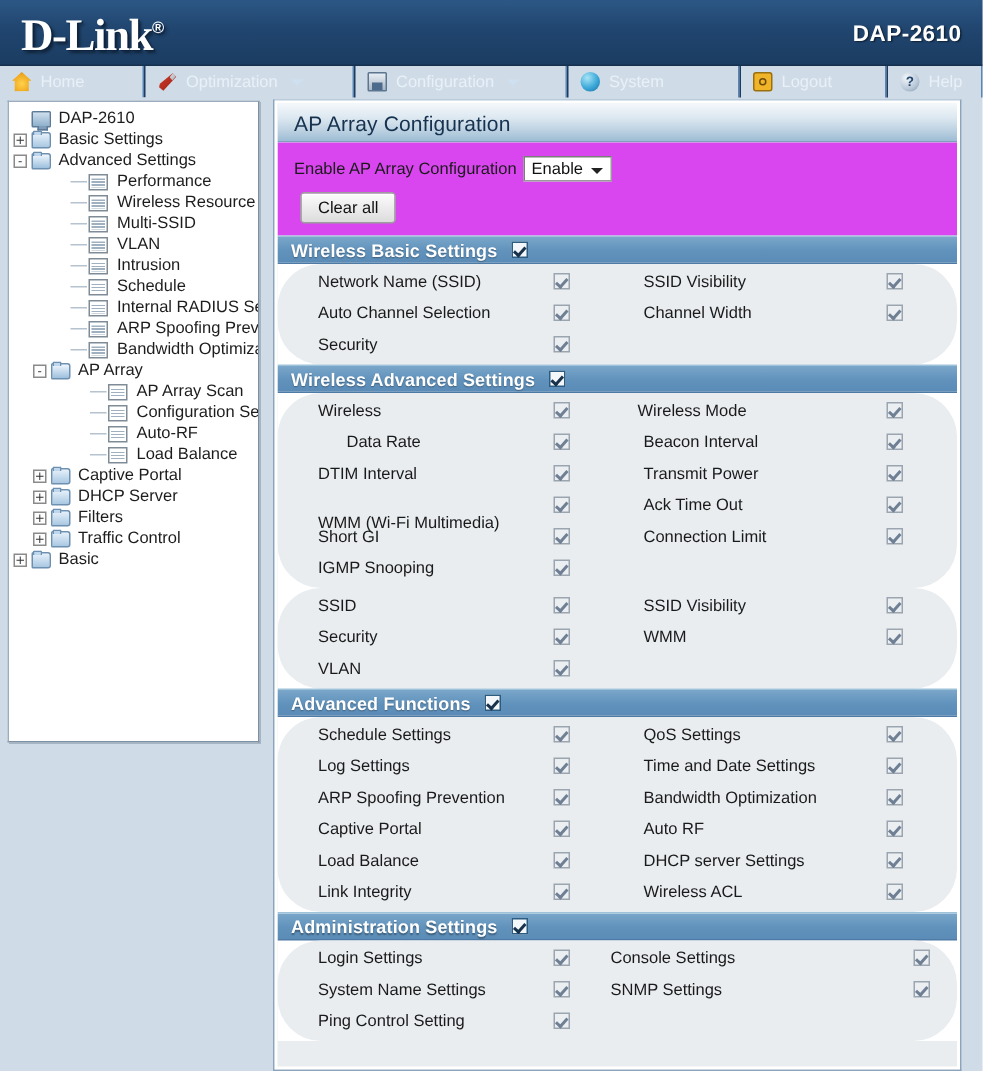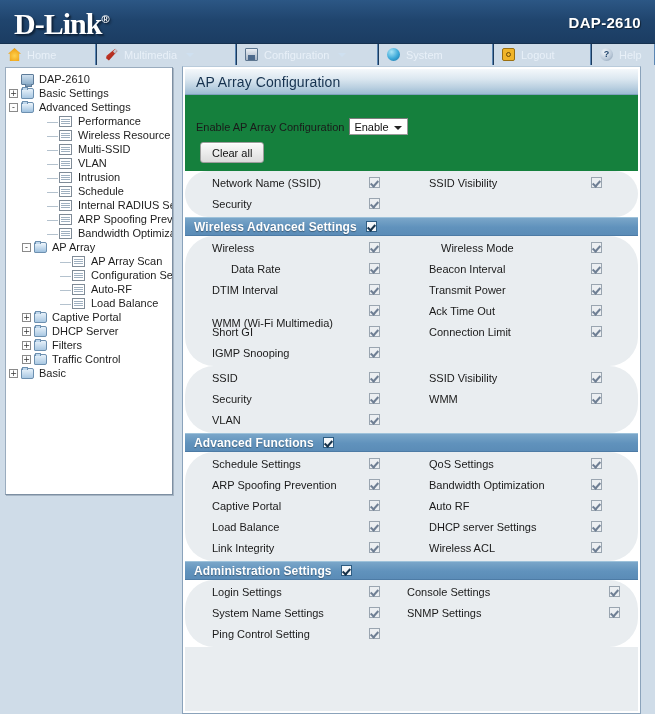--- a/index.html
+++ b/index.html
@@ -140,21 +140,21 @@
     box-sizing:border-box;
   }
   .page-title span{
     font-size:14px;color:#16324f;letter-spacing:.1px;
   }
   .panel-body{
     position:relative;background:#ffffff;
     padding:0;
   }
   .topctl{
-    padding:23px 0 0 11px;background:#15803d;
+    padding:9px 0 0 11px;background:#d946ef;
   }
   .topctl-row{display:flex;align-items:center;font-size:11px;color:#1a1a1a;}
   .sel{
     margin-left:5px;
     height:17px;min-width:58px;
     background:#ffffff;
     border:1px solid #9a9a9a;
     border-top-color:#7c7c7c;border-left-color:#7c7c7c;
     font-size:11px;color:#111;
     display:flex;align-items:center;
@@ -235,21 +235,21 @@
   <div class="model">DAP-2610</div>
 </div>
 
 <div class="navbar" id="navbar">
     <div class="navitem" style="width: 96px;">
       <span class="nicon ic-home"></span>
       <span class="nlabel">Home</span>
     </div>
     <div class="navitem" style="width: 140px;">
       <span class="nicon ic-wrench"></span>
-      <span class="nlabel">Multimedia</span>
+      <span class="nlabel">Optimization</span>
       <span class="caret"></span>
     </div>
     <div class="navitem" style="width: 142px;">
       <span class="nicon ic-disk"></span>
       <span class="nlabel">Configuration</span>
       <span class="caret"></span>
     </div>
     <div class="navitem" style="width: 115px;">
       <span class="nicon ic-globe"></span>
       <span class="nlabel">System</span>
@@ -404,41 +404,51 @@
       <div class="topctl-row">
         <span>Enable AP Array Configuration</span>
         <div class="sel">
           <span class="sval">Enable</span>
           <span class="scaret"></span>
         </div>
       </div>
       <div class="btn">Clear all</div>
     </div>
     <div id="sections">
+          <div class="sec-head">
+            <span>Wireless Basic Settings</span>
+            <span class="hcb"></span>
+          </div>
           <div class="sec-body">
             <div class="row" style="position: relative;">
               <span class="lab" style="position: absolute; left: 11px;">Network Name (SSID)</span>
               <span class="cb" style="position: absolute; left: 168px;"></span>
               <span class="lab" style="position: absolute; left: 228px;">SSID Visibility</span>
+              <span class="cb" style="position: absolute; left: 390px;"></span>
+            </div>
+            <div class="row" style="position: relative;">
+              <span class="lab" style="position: absolute; left: 11px;">Auto Channel Selection</span>
+              <span class="cb" style="position: absolute; left: 168px;"></span>
+              <span class="lab" style="position: absolute; left: 228px;">Channel Width</span>
               <span class="cb" style="position: absolute; left: 390px;"></span>
             </div>
             <div class="row" style="position: relative;">
               <span class="lab" style="position: absolute; left: 11px;">Security</span>
               <span class="cb" style="position: absolute; left: 168px;"></span>
             </div>
           </div>
           <div class="sec-head">
             <span>Wireless Advanced Settings</span>
             <span class="hcb"></span>
           </div>
           <div class="sec-body">
             <div class="row" style="position: relative;">
               <span class="lab" style="position: absolute; left: 11px;">Wireless</span>
               <span class="cb" style="position: absolute; left: 168px;"></span>
-              <span class="lab" style="position: absolute; left: 240px;">Wireless Mode</span>
+              <span class="lab" style="position: absolute; left: 224px;">Wireless Mode</span>
               <span class="cb" style="position: absolute; left: 390px;"></span>
             </div>
             <div class="row" style="position: relative;">
               <span class="lab" style="position: absolute; left: 11px; margin-left: 19px;">Data Rate</span>
               <span class="cb" style="position: absolute; left: 168px;"></span>
               <span class="lab" style="position: absolute; left: 228px;">Beacon Interval</span>
               <span class="cb" style="position: absolute; left: 390px;"></span>
             </div>
             <div class="row" style="position: relative;">
               <span class="lab" style="position: absolute; left: 11px;">DTIM Interval</span>
@@ -483,20 +493,26 @@
           </div>
           <div class="sec-head">
             <span>Advanced Functions</span>
             <span class="hcb"></span>
           </div>
           <div class="sec-body">
             <div class="row" style="position: relative;">
               <span class="lab" style="position: absolute; left: 11px;">Schedule Settings</span>
               <span class="cb" style="position: absolute; left: 168px;"></span>
               <span class="lab" style="position: absolute; left: 228px;">QoS Settings</span>
+              <span class="cb" style="position: absolute; left: 390px;"></span>
+            </div>
+            <div class="row" style="position: relative;">
+              <span class="lab" style="position: absolute; left: 11px;">Log Settings</span>
+              <span class="cb" style="position: absolute; left: 168px;"></span>
+              <span class="lab" style="position: absolute; left: 228px;">Time and Date Settings</span>
               <span class="cb" style="position: absolute; left: 390px;"></span>
             </div>
             <div class="row" style="position: relative;">
               <span class="lab" style="position: absolute; left: 11px;">ARP Spoofing Prevention</span>
               <span class="cb" style="position: absolute; left: 168px;"></span>
               <span class="lab" style="position: absolute; left: 228px;">Bandwidth Optimization</span>
               <span class="cb" style="position: absolute; left: 390px;"></span>
             </div>
             <div class="row" style="position: relative;">
               <span class="lab" style="position: absolute; left: 11px;">Captive Portal</span>

